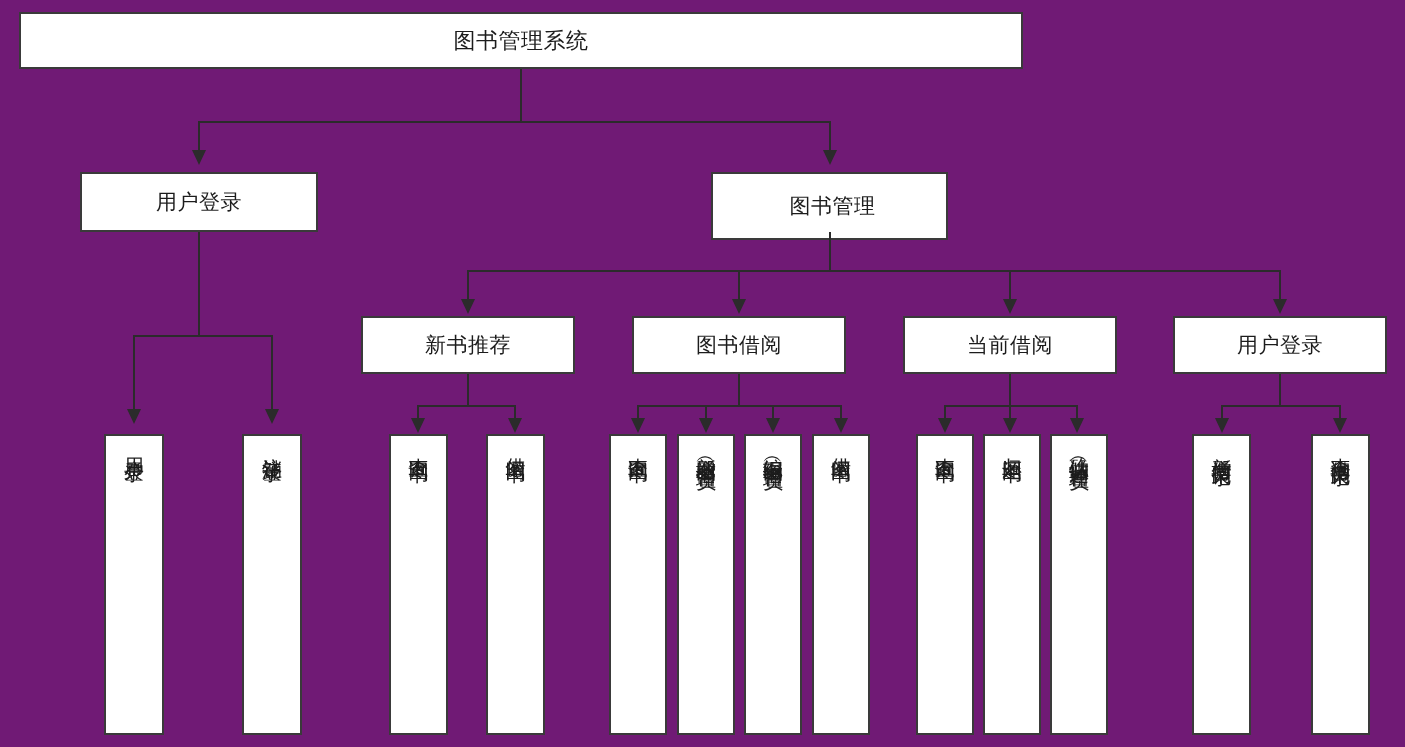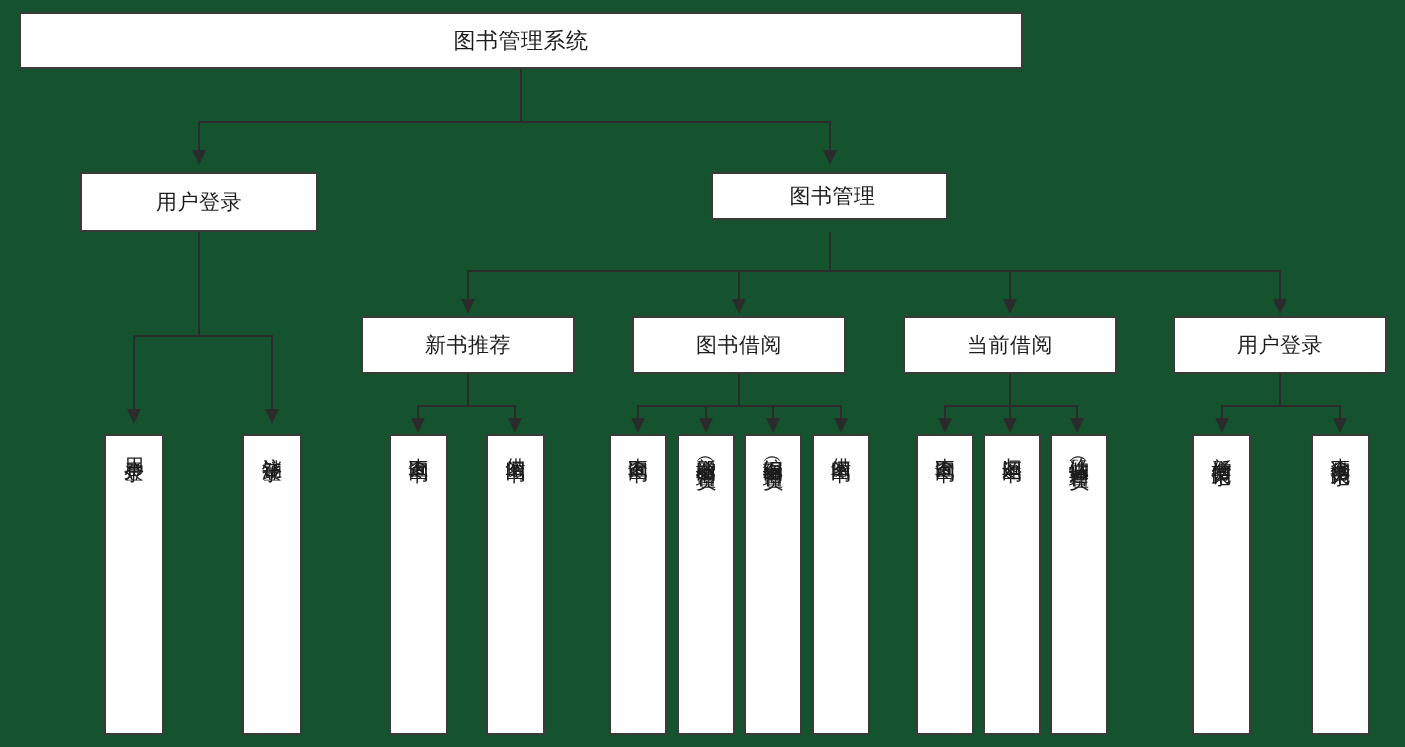--- a/index.html
+++ b/index.html
@@ -7,21 +7,21 @@
     padding: 0;
     background: #ffffff;
   }
   body {
     font-family: "Liberation Sans", "DejaVu Sans", sans-serif;
   }
   #canvas {
     position: relative;
     width: 1405px;
     height: 747px;
-    background: #14532d;
+    background: #701a75;
     overflow: hidden;
   }
   
   .node {
     position: absolute;
     box-sizing: border-box;
     background: #ffffff;
     border: 2px solid #3a3a3a;
     display: flex;
     align-items: center;
@@ -98,21 +98,21 @@
   <div class="hline" style="left:199px; top:121px; width:632px;"></div>
 
   <div class="vline" style="left:198px; top:121px; height:30px;"></div>
   <div class="arrow" style="left:192px; top:150px;"></div>
   <div class="vline" style="left:829px; top:121px; height:30px;"></div>
   <div class="arrow" style="left:823px; top:150px;"></div>
 
   <div class="node horizontal" style="left:80px; top:172px; width:238px; height:60px;">
     <span class="label">用户登录</span>
   </div>
-  <div class="node horizontal" style="left:711px; top:172px; width:237px; height:48px;padding-left:6px;">
+  <div class="node horizontal" style="left:711px; top:172px; width:237px; height:68px;padding-left:6px;">
     <span class="label">图书管理</span>
   </div>
 
   <div class="vline" style="left:198px; top:232px; height:104px;"></div>
   <div class="hline" style="left:134px; top:335px; width:138px;"></div>
   <div class="vline" style="left:133px; top:335px; height:75px;"></div>
   <div class="arrow" style="left:127px; top:409px;"></div>
   <div class="vline" style="left:271px; top:335px; height:75px;"></div>
   <div class="arrow" style="left:265px; top:409px;"></div>
 

